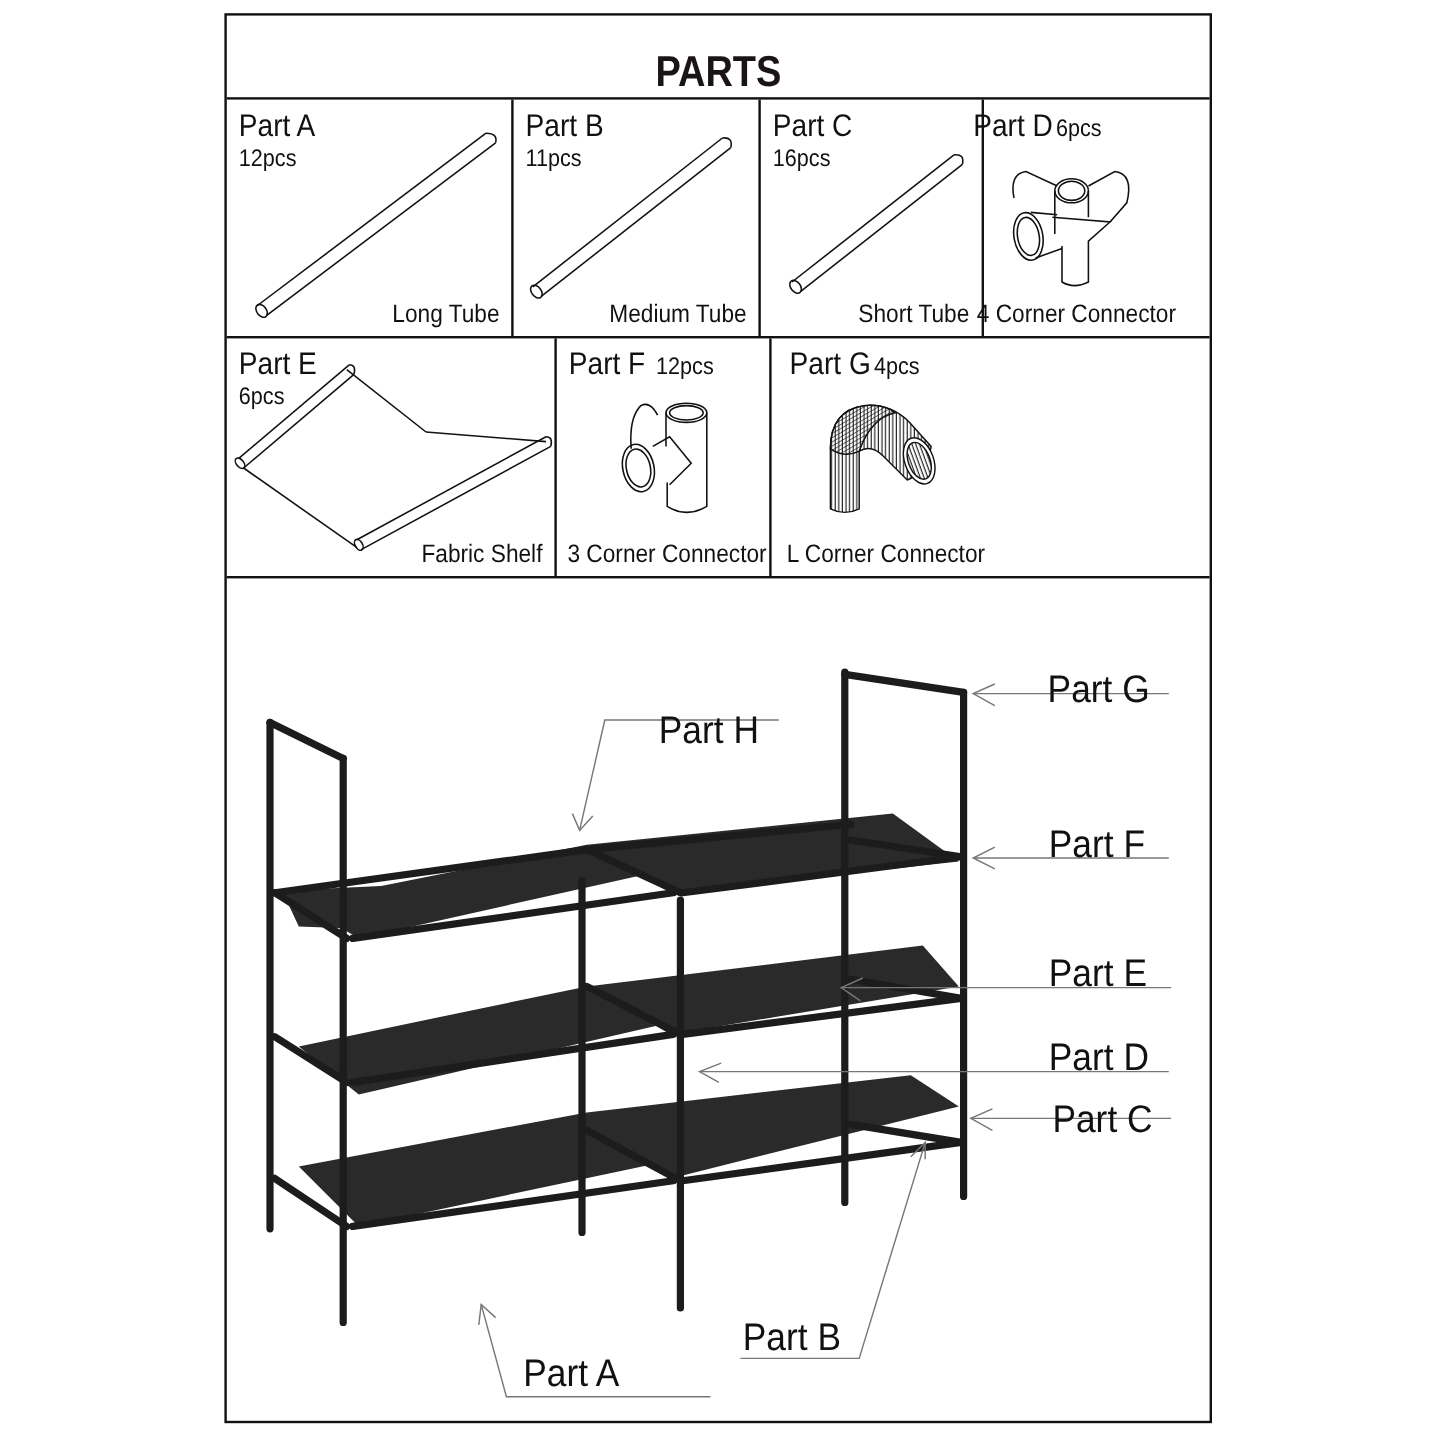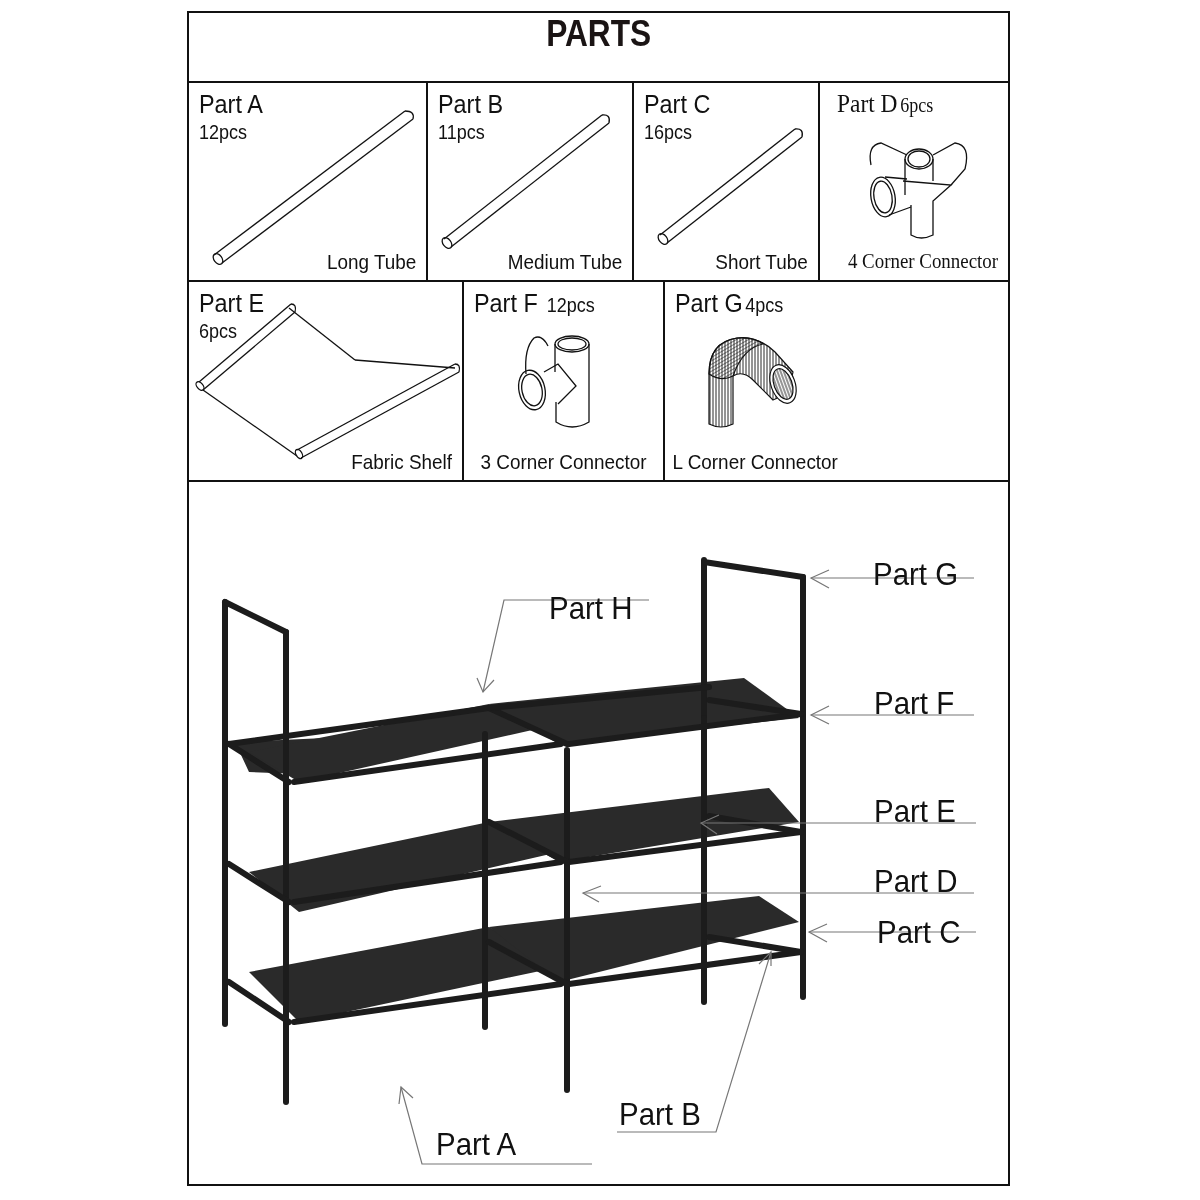--- a/index.html
+++ b/index.html
@@ -1,18 +1,18 @@
 <!DOCTYPE html>
 <html><head>
 <meta charset="utf-8">
 <style>
   html,body{margin:0;padding:0;background:#fff;}
   body{width:1200px;height:1200px;position:relative;font-family:"Liberation Sans",sans-serif;color:#111;overflow:hidden;}
   .sheet{position:absolute;left:187px;top:11px;width:823px;height:1175px;border:2px solid #111;box-sizing:border-box;}
-  .header{position:absolute;left:0;top:0;width:100%;height:70px;border-bottom:2px solid #111;box-sizing:border-box;display:flex;align-items:flex-start;justify-content:center;}
+  .header{position:absolute;left:0;top:0;width:100%;height:70px;border-bottom:2px solid #111;box-sizing:border-box;display:flex;align-items:flex-end;justify-content:center;}
   .header h1{margin:0;font-size:36px;font-weight:bold;letter-spacing:0px;transform:scaleX(0.88);color:#1a1414;}
   .row{position:absolute;left:0;width:100%;box-sizing:border-box;border-bottom:2px solid #111;}
   .row1{top:70px;height:199px;}
   .row2{top:269px;height:200px;}
   .cell{position:absolute;top:0;height:100%;box-sizing:border-box;border-right:2px solid #111;}
   .cell:last-child{border-right:none;}
   .pname{position:absolute;left:10px;top:6px;font-size:26px;white-space:nowrap;transform-origin:left top;transform:scaleX(0.9);}
   .pname .qty-inline{font-size:20px;margin-left:3px;}
   .pqty{position:absolute;left:10px;top:38px;font-size:20px;transform-origin:left top;transform:scaleX(0.9);}
   .pdesc{position:absolute;bottom:6px;font-size:21px;white-space:nowrap;transform:scaleX(0.9);}
@@ -68,21 +68,21 @@
         <g fill="none" stroke="#111" stroke-width="1.3">
           <line x1="6" y1="110" x2="141" y2="4"></line>
           <line x1="13" y1="118" x2="148" y2="12"></line>
           <ellipse cx="9" cy="114" rx="4" ry="6" transform="rotate(-38 9 114)"></ellipse>
           <path d="M141 4 Q150 3 148 12"></path>
         </g>
       </svg>
       <div class="pdesc right">Short Tube</div>
     </div>
 
-    <div class="cell" style="left:638px;width:192px;font-family:Liberation Serif, serif;">
+    <div class="cell" style="left:612px;width:192px;">
       <div class="pname"><span>Part D</span><span class="qty-inline">6pcs</span></div>
       <svg class="icon" style="left:36px;top:52px;" width="120" height="110">
         <g fill="none" stroke="#111" stroke-width="1.3">
           <path d="M8 30 Q4 10 18 8 L44 20"></path>
           <path d="M70 20 L92 8 Q108 10 102 34 L88 50"></path>
           <ellipse cx="56" cy="24" rx="14" ry="10"></ellipse>
           <ellipse cx="56" cy="24" rx="11" ry="8"></ellipse>
           <path d="M42 24 L42 60 M70 24 L70 46"></path>
           <path d="M40 46 L88 50 L70 66 L70 100 Q58 106 48 100 L48 70"></path>
           <ellipse cx="20" cy="62" rx="12" ry="20" transform="rotate(-10 20 62)"></ellipse>
@@ -110,37 +110,37 @@
           <line x1="104" y1="152" x2="262" y2="66"></line>
           <line x1="108" y1="160" x2="266" y2="74"></line>
           <ellipse cx="106" cy="156" rx="3" ry="5" transform="rotate(-30 106 156)"></ellipse>
           <path d="M262 66 Q268 66 266 74"></path>
           <line x1="162" y1="62" x2="262" y2="70"></line>
         </g>
       </svg>
       <div class="pdesc right">Fabric Shelf</div>
     </div>
 
-    <div class="cell" style="left:275px;width:201px;">
+    <div class="cell" style="left:275px;width:179px;">
       <div class="pname"><span>Part F</span><span class="qty-inline" style="margin-left:10px;">12pcs</span></div>
       <svg class="icon" style="left:50px;top:52px;" width="100" height="110">
         <g fill="none" stroke="#111" stroke-width="1.3">
           <path d="M34 12 Q28 0 20 4 Q10 14 12 40"></path>
           <ellipse cx="58" cy="10" rx="17" ry="8"></ellipse>
           <ellipse cx="58" cy="10" rx="14" ry="6"></ellipse>
           <path d="M41 10 L41 38 M75 10 L75 88 Q58 98 42 88 L42 68"></path>
           <path d="M30 38 L44 30 L62 52 L44 70"></path>
           <ellipse cx="18" cy="56" rx="13" ry="20" transform="rotate(-12 18 56)"></ellipse>
           <ellipse cx="18" cy="56" rx="10" ry="16" transform="rotate(-12 18 56)"></ellipse>
         </g>
       </svg>
       <div class="pdesc center">3 Corner Connector</div>
     </div>
 
-    <div class="cell" style="left:476px;width:152px;">
+    <div class="cell" style="left:459px;width:152px;">
       <div class="pname"><span>Part G</span><span class="qty-inline">4pcs</span></div>
       <svg class="icon" style="left:38px;top:52px;" width="110" height="100">
         <defs>
           <pattern id="hatch" width="3" height="3" patternUnits="userSpaceOnUse" patternTransform="rotate(60)">
             <line x1="0" y1="0" x2="0" y2="3" stroke="#111" stroke-width="1"></line>
           </pattern>
           <pattern id="vhatch" width="3" height="3" patternUnits="userSpaceOnUse">
             <line x1="1" y1="0" x2="1" y2="3" stroke="#111" stroke-width="0.9"></line>
           </pattern>
         </defs>

